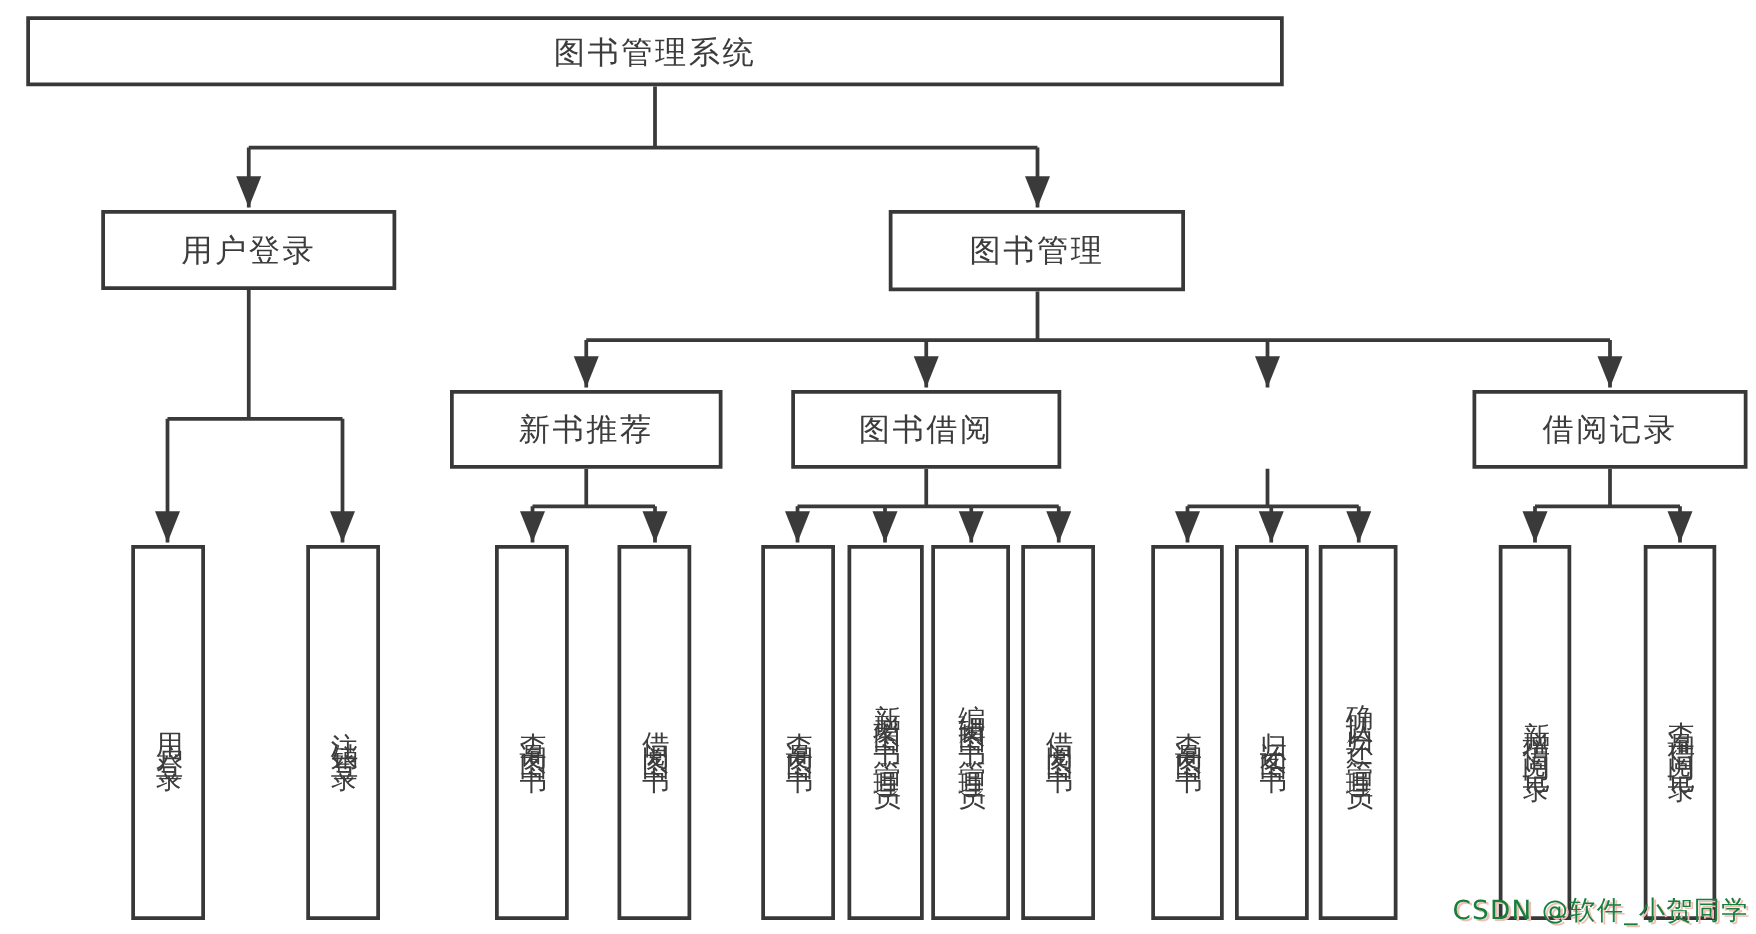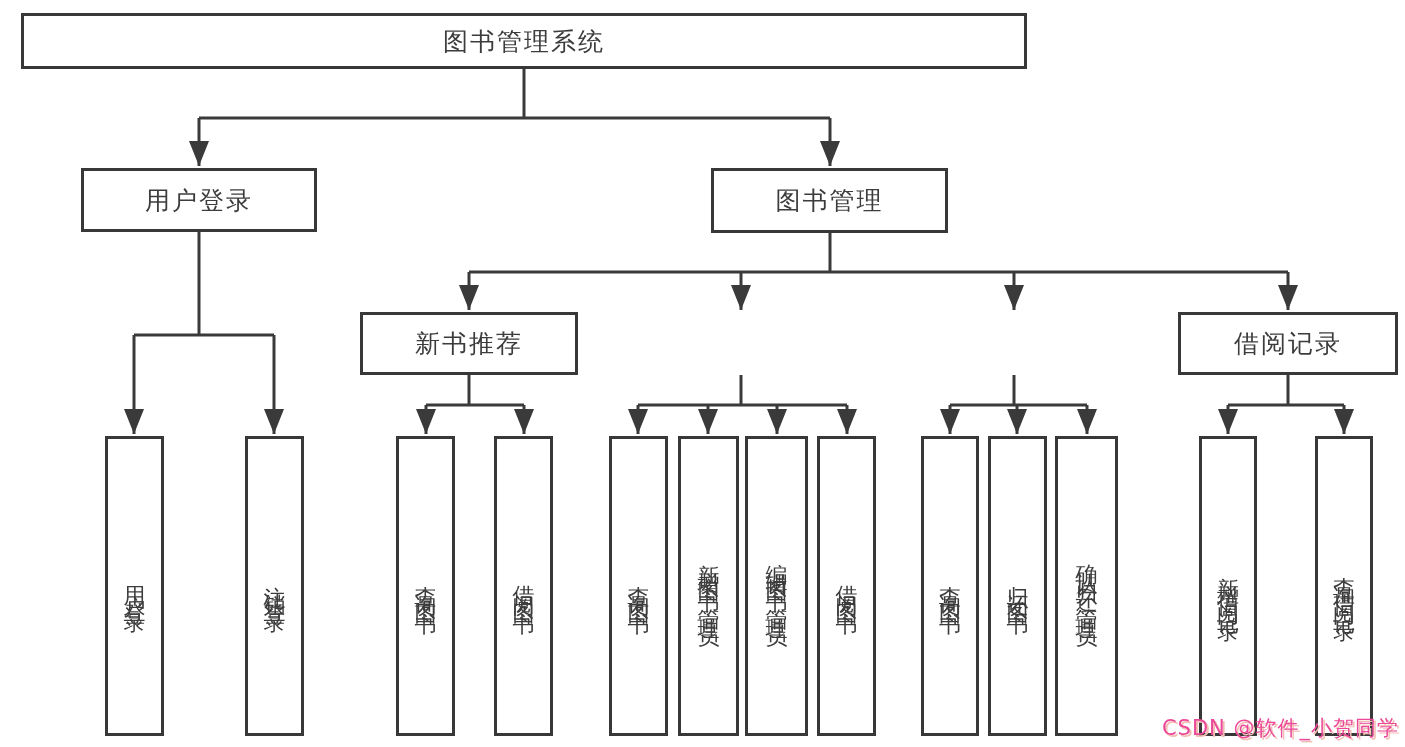--- a/index.html
+++ b/index.html
@@ -42,21 +42,21 @@
     text-orientation: mixed;
     font-size: 22px;
     letter-spacing: 9px;
     line-height: 1;
   }
   .watermark {
     position: absolute;
     top: 714px;
     right: 6px;
     font-size: 21px;
-    color: #ec4899;
+    color: #15803d;
     text-shadow: 2px 2px 0 #f2beb4;
     white-space: nowrap;
     letter-spacing: 1px;
   }
 </style>
 </head>
 <body>
 
 <div class="canvas">
 
@@ -107,20 +107,21 @@
     <path class="line" d="M1228,405 L1228,434" marker-end="url(#arrow)"></path>
     <path class="line" d="M1344,405 L1344,434" marker-end="url(#arrow)"></path>
   </svg>
 
   <div class="box box-h" style="left:21px; top:13px; width:1006px; height:56px;">图书管理系统</div>
 
   <div class="box box-h" style="left:81px; top:168px; width:236px; height:64px;">用户登录</div>
   <div class="box box-h" style="left:360px; top:312px; width:218px; height:63px;">新书推荐</div>
 
   <div class="box box-h" style="left:711px; top:168px; width:237px; height:65px;">图书管理</div>
+  <div class="box box-h" style="left:633px; top:312px; width:216px; height:63px;">图书借阅</div>
   <div class="box box-h" style="left:1178px; top:312px; width:220px; height:63px;">借阅记录</div>
 
   <div class="box box-v" style="left:105px; top:436px; width:59px; height:300px;">用户登录</div>
   <div class="box box-v" style="left:245px; top:436px; width:59px; height:300px;">注销登录</div>
 
   <div class="box box-v" style="left:396px; top:436px; width:59px; height:300px;">查询图书</div>
   <div class="box box-v" style="left:494px; top:436px; width:59px; height:300px;">借阅图书</div>
 
   <div class="box box-v" style="left:609px; top:436px; width:59px; height:300px;">查询图书</div>
   <div class="box box-v" style="left:678px; top:436px; width:61px; height:300px;">新增图书（管理员）</div>

